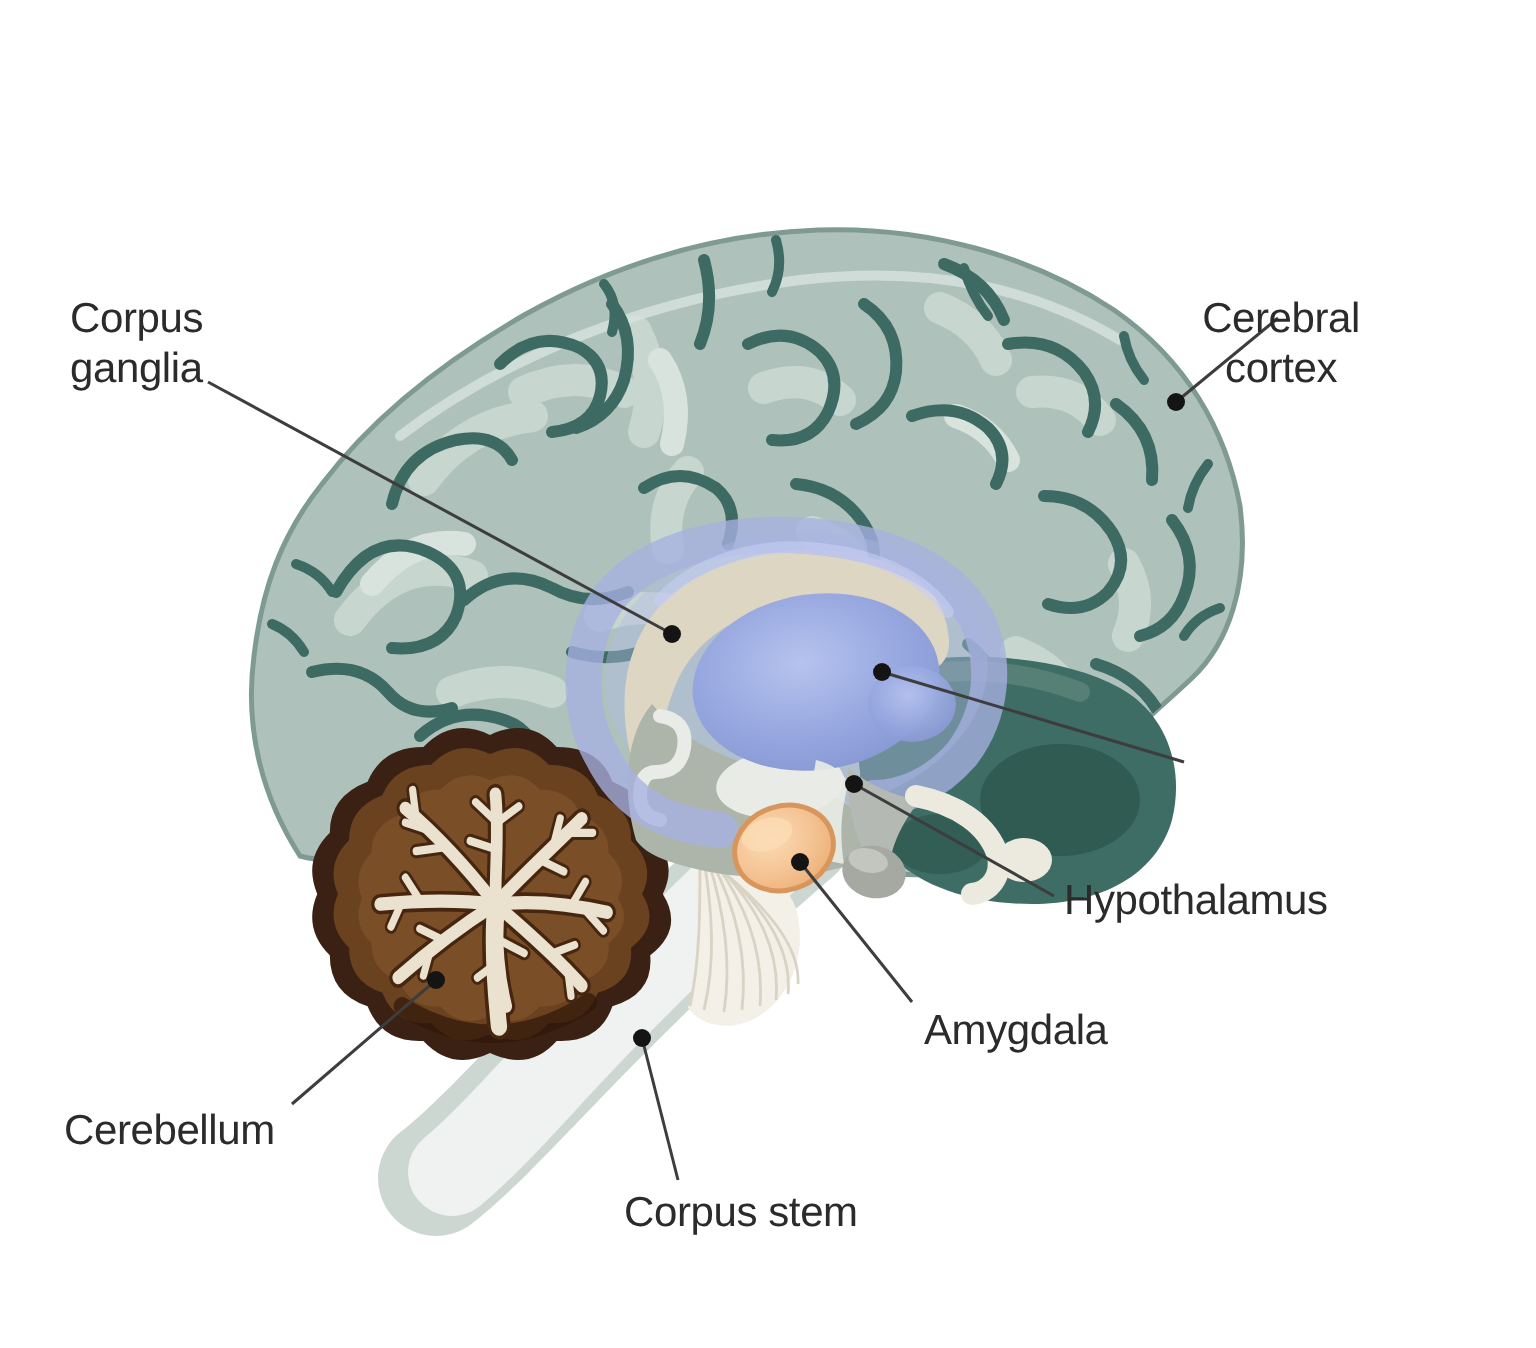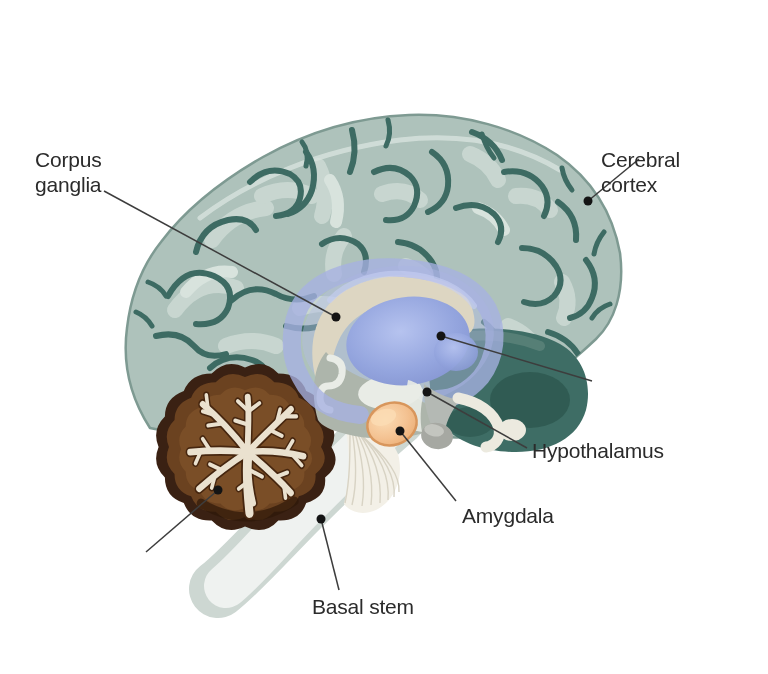--- a/index.html
+++ b/index.html
@@ -14,21 +14,21 @@
   .stage svg { position: absolute; left: 0; top: 0; }
   .label {
     position: absolute;
     font-size: 21px;
     line-height: 25px;
     letter-spacing: -0.2px;
     color: var(--label-text, #2b2b2b);
     white-space: nowrap;
   }
   .label span { display: block; }
-  .align-right { text-align: left; }
+  .align-right { text-align: center; }
 </style>
 </head>
 <body>
 
 <div class="stage">
 
   <svg width="768" height="674" viewBox="0 0 768 674">
     <defs>
       <clipPath id="cortexClip">
         <path d="M 150 428 C 132 400 122 366 127 328 C 131 294 141 267 161 242 C 186 209 221 181 263 157 C 306 133 355 117 409 115 C 463 113 516 128 557 155 C 593 180 613 215 620 253 C 625 292 614 322 596 339 C 578 356 558 372 540 392 C 520 414 498 430 472 436 C 446 441 424 432 408 420 C 380 403 352 412 330 424 C 300 439 268 441 240 434 C 205 426 172 434 150 428 Z"></path>
@@ -259,16 +259,17 @@
   <div class="label align-right" style="right:40px; top:147px">
     <span>Cerebral</span>
     <span>cortex</span>
   </div>
 
 
   <div class="label" style="left:462px; top:503px">Amygdala</div>
 
   <div class="label" style="left:532px; top:438px">Hypothalamus</div>
 
-
-  <div class="label" style="left:312px; top:594px">Basal stem</div>
+  <div class="label" style="left:32px; top:553px">Cerebellum</div>
+
+  <div class="label" style="left:312px; top:594px">Corpus stem</div>
 
 </div>
 
 </body></html>

